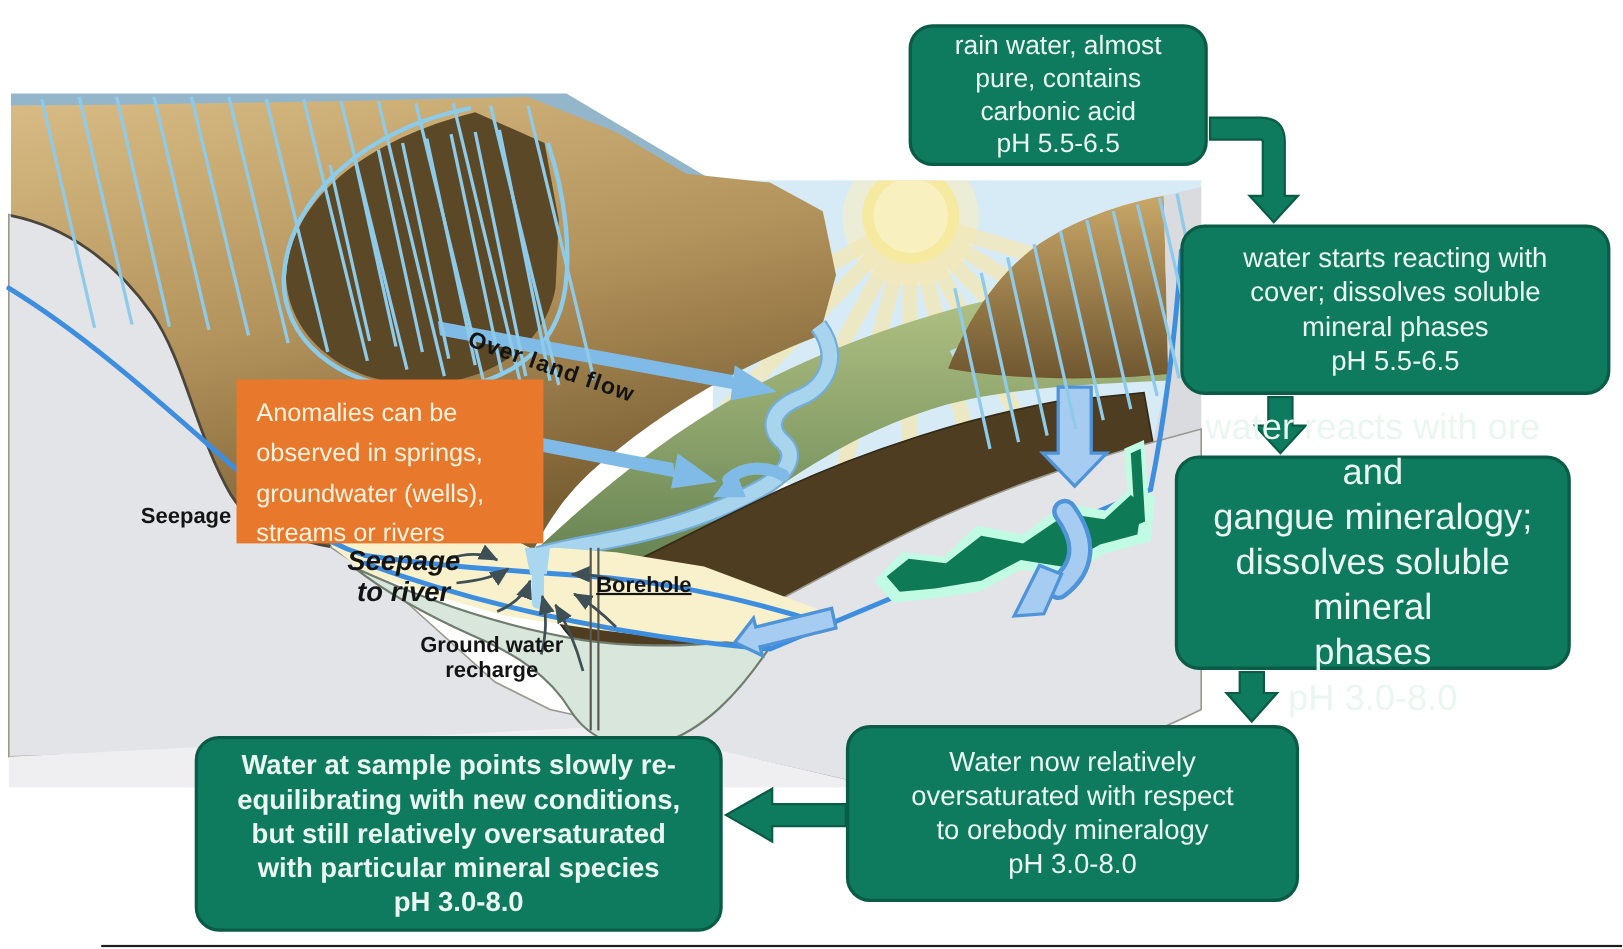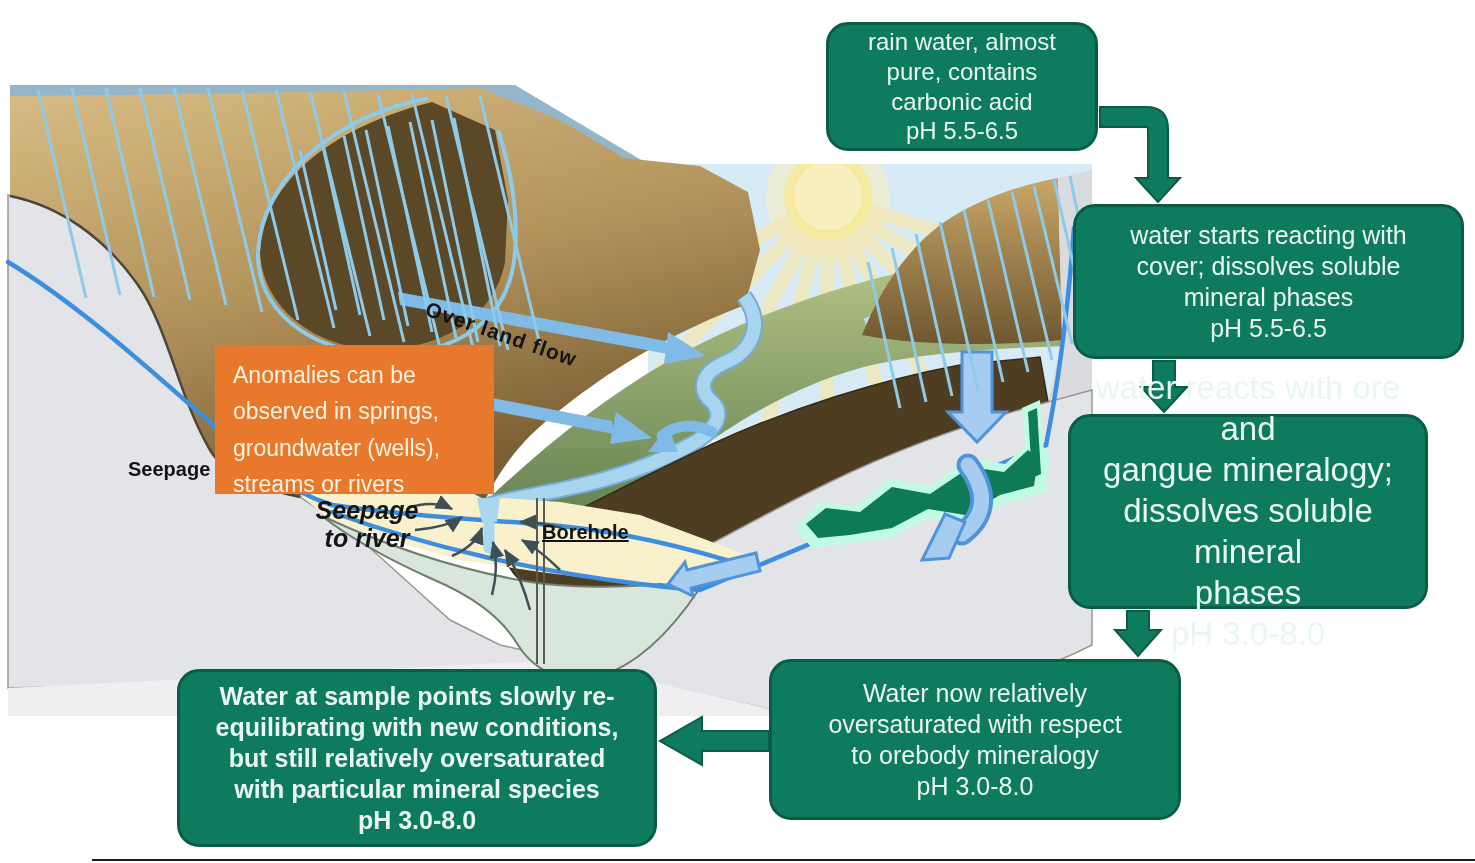--- a/index.html
+++ b/index.html
@@ -201,20 +201,22 @@
       <path d="M 1153 361 L 1175 361 L 1175 387 L 1187 387 L 1164 412 L 1141 387 L 1153 387 Z"></path>
       <path d="M 1127 611 L 1149 611 L 1149 630 L 1161 630 L 1138 656 L 1115 630 L 1127 630 Z"></path>
       <path d="M 769 731 L 769 751 L 702 751 L 702 765 L 660 741 L 702 717 L 702 731 Z"></path>
     </g>
   </svg>
 
   <div class="tlabel" id="lbl-bedrock">Seepage</div>
   <div class="tlabel" id="lbl-seepage">Seepage
 to river</div>
   <div class="tlabel" id="lbl-borehole">Borehole</div>
+  <div class="tlabel" id="lbl-recharge">Ground water
+recharge</div>
   <div class="tlabel" id="lbl-overland">Over land flow</div>
 
   <div id="anomaly-box">Anomalies can be
 observed in springs,
 groundwater (wells),
 streams or rivers</div>
 
   <div class="flowbox" id="rain-box">
     <div class="txt">rain water, almost
 pure, contains

